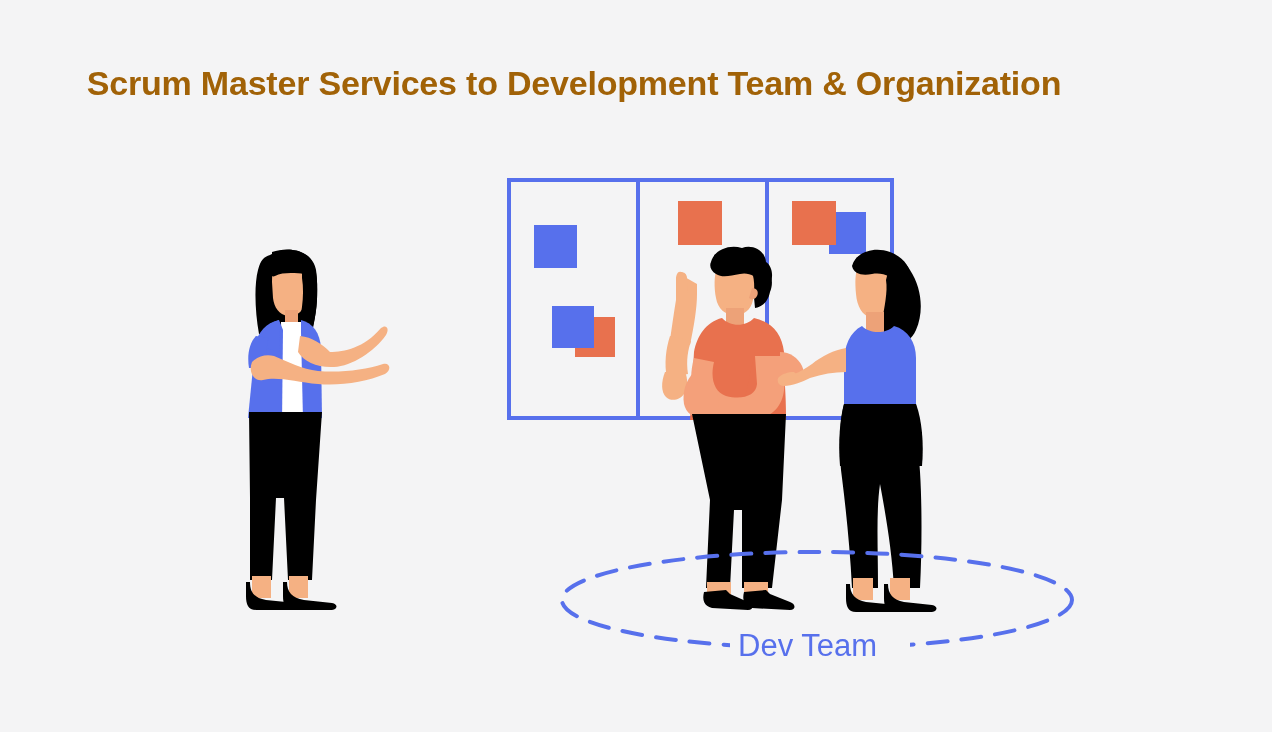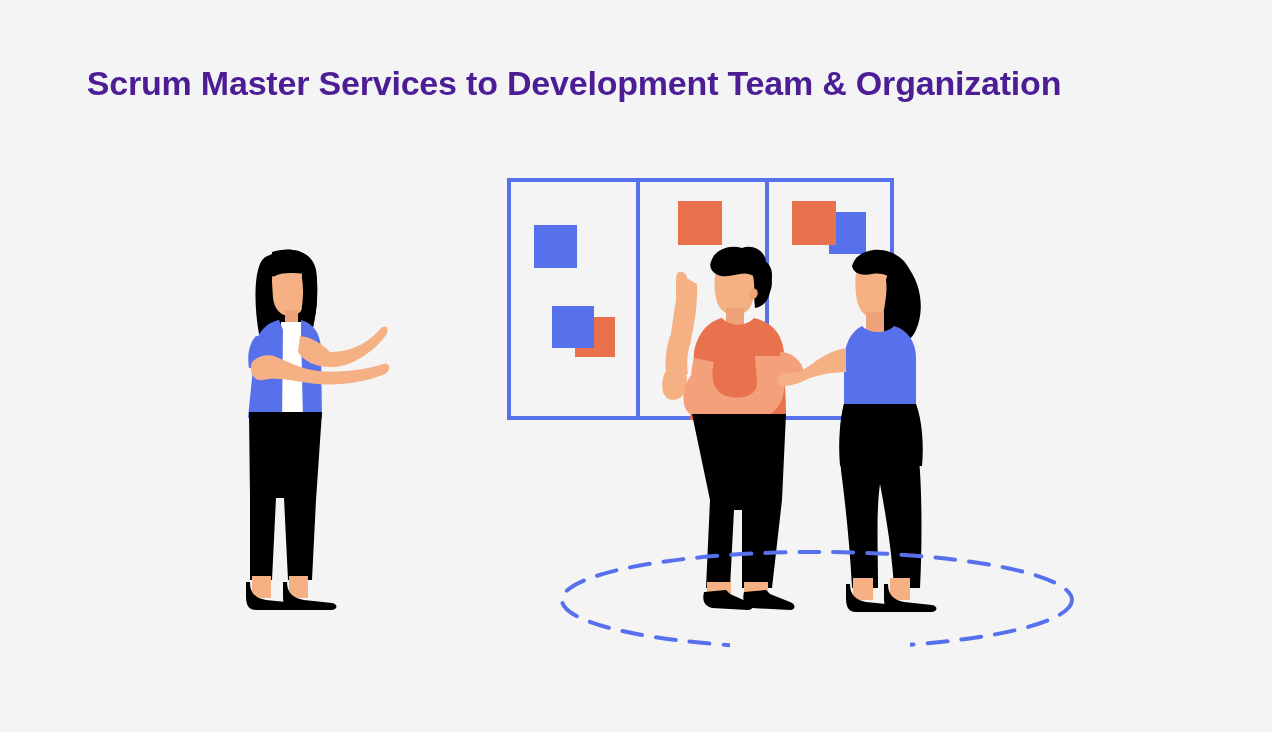--- a/index.html
+++ b/index.html
@@ -24,21 +24,21 @@
   }
   #page-title {
     position: absolute;
     left: 0;
     top: 64px;
     width: 1148px;
     text-align: center;
     font-size: 34px;
     font-weight: bold;
     letter-spacing: -0.2px;
-    color: #4c1d95;
+    color: #a16207;
     font-family: "Liberation Sans", sans-serif;
     white-space: nowrap;
   }
   #illustration {
     position: absolute;
     left: 0;
     top: 0;
     width: 1272px;
     height: 732px;
   }
@@ -244,14 +244,15 @@
       <path d="M888,584 C888,594 893,600 904,602 L932,605
                C938,606 938,611 932,612 L894,612
                C886,612 884,606 884,598 L884,584 Z" fill="#000000"></path>
     </g>
 
     <ellipse cx="817" cy="600" rx="255" ry="48" fill="none" stroke="#5770ec" stroke-width="4" stroke-dasharray="20 14" stroke-linecap="round"></ellipse>
 
     <rect x="730" y="626" width="180" height="44" fill="#f4f4f5"></rect>
   </svg>
 
+  <div id="dev-team-label">Dev Team</div>
 
 </div>
 
 </body></html>

